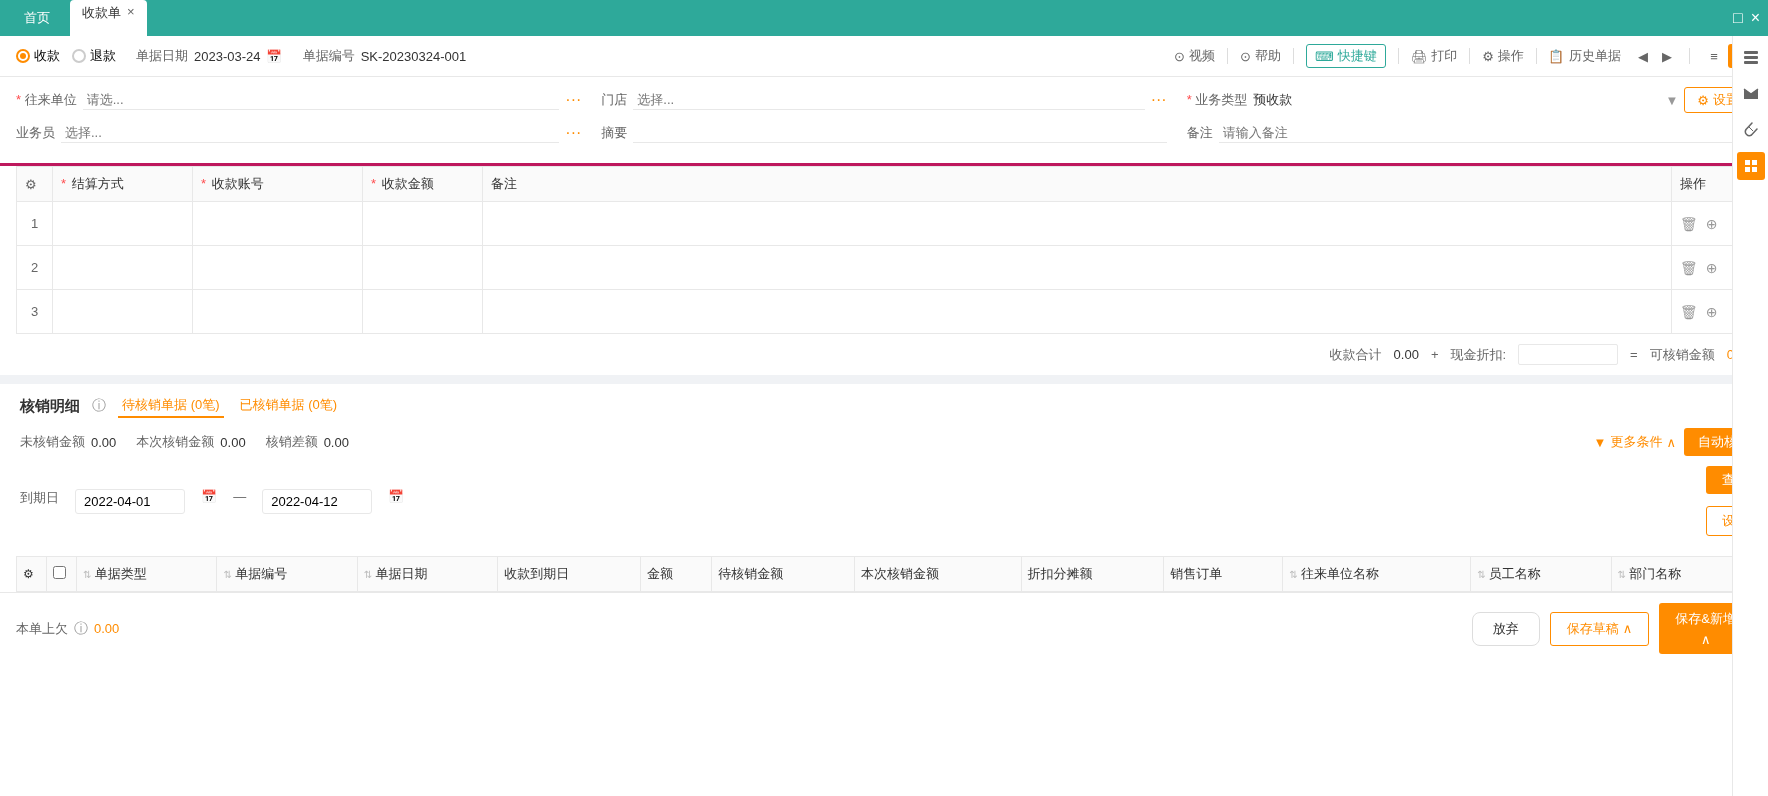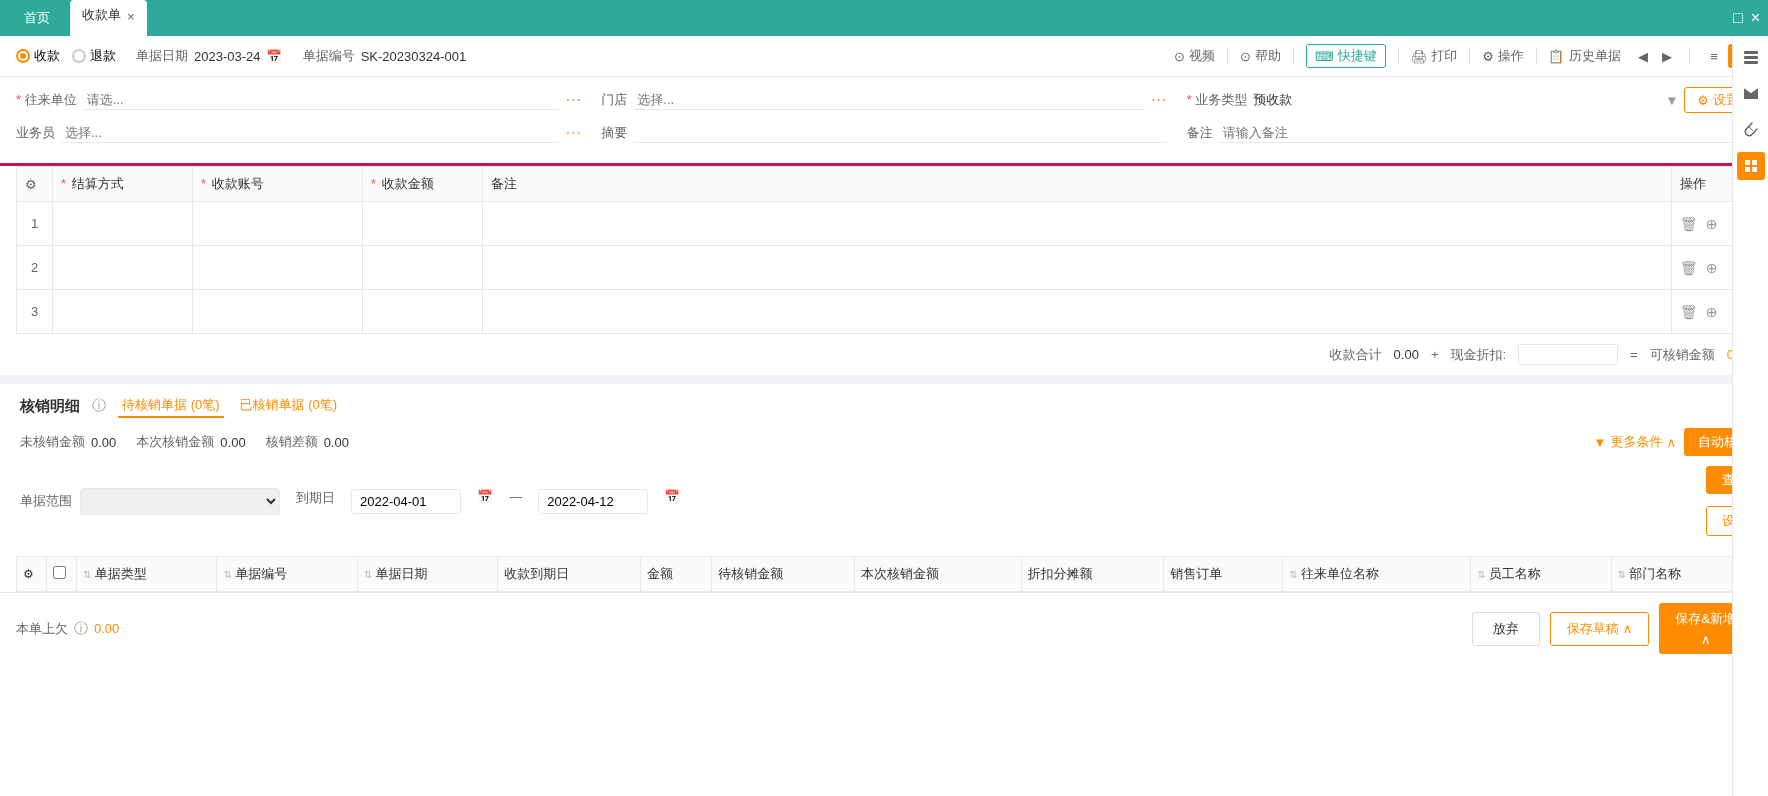--- a/index.html
+++ b/index.html
@@ -18,24 +18,24 @@
       padding: 0 16px;
       height: 36px;
       display: flex;
       align-items: center;
       cursor: pointer;
       font-size: 13px;
     }
     .tab-active {
       background: #fff;
       color: #333;
-      padding: 12px 12px;
+      padding: 4px 12px;
       height: 36px;
       display: flex;
-      align-items: flex-end;
+      align-items: flex-start;
       cursor: pointer;
       font-size: 13px;
       border-radius: 4px 4px 0 0;
       margin-left: 4px;
     }
     .tab-close {
       margin-left: 6px;
       color: #666;
       cursor: pointer;
     }
@@ -491,21 +491,21 @@
       margin-left: auto;
       display: flex;
       align-items: center;
       gap: 10px;
     }
     .btn-abandon {
       background: #fff;
       color: #333;
       border: 1px solid #ddd;
       padding: 7px 20px;
-      border-radius: 3px;
+      border-radius: 8px;
       cursor: pointer;
       margin-left: 24px;
     }
     .btn-save-draft {
       background: #fff;
       color: #ff8c00;
       border: 1px solid #ff8c00;
       padding: 7px 16px;
       border-radius: 3px;
       cursor: pointer;
@@ -811,24 +811,20 @@
           <span>∧</span>
         </span>
         <button class="auto-writeoff-btn">
           <span>自动核销</span>
         </button>
       </div>
     </div>
 
     <div style="margin-bottom:10px;">
       <div style="display:flex; align-items:center; gap:16px;">
-        <div class="filter-field">
-          <span class="stat-label">单据范围</span>
-          <select class="filter-select"></select>
-        </div>
         <div class="filter-date-group">
           <span class="stat-label">到期日</span>
           <input class="date-input" type="text" value="2022-04-01" style="">
           <span class="calendar-icon">📅</span>
           <span class="dash">—</span>
           <input class="date-input" type="text" value="2022-04-12" style="">
           <span class="calendar-icon">📅</span>
         </div>
         <div class="filter-buttons" style="margin-left:auto;">
           <button class="query-btn">

